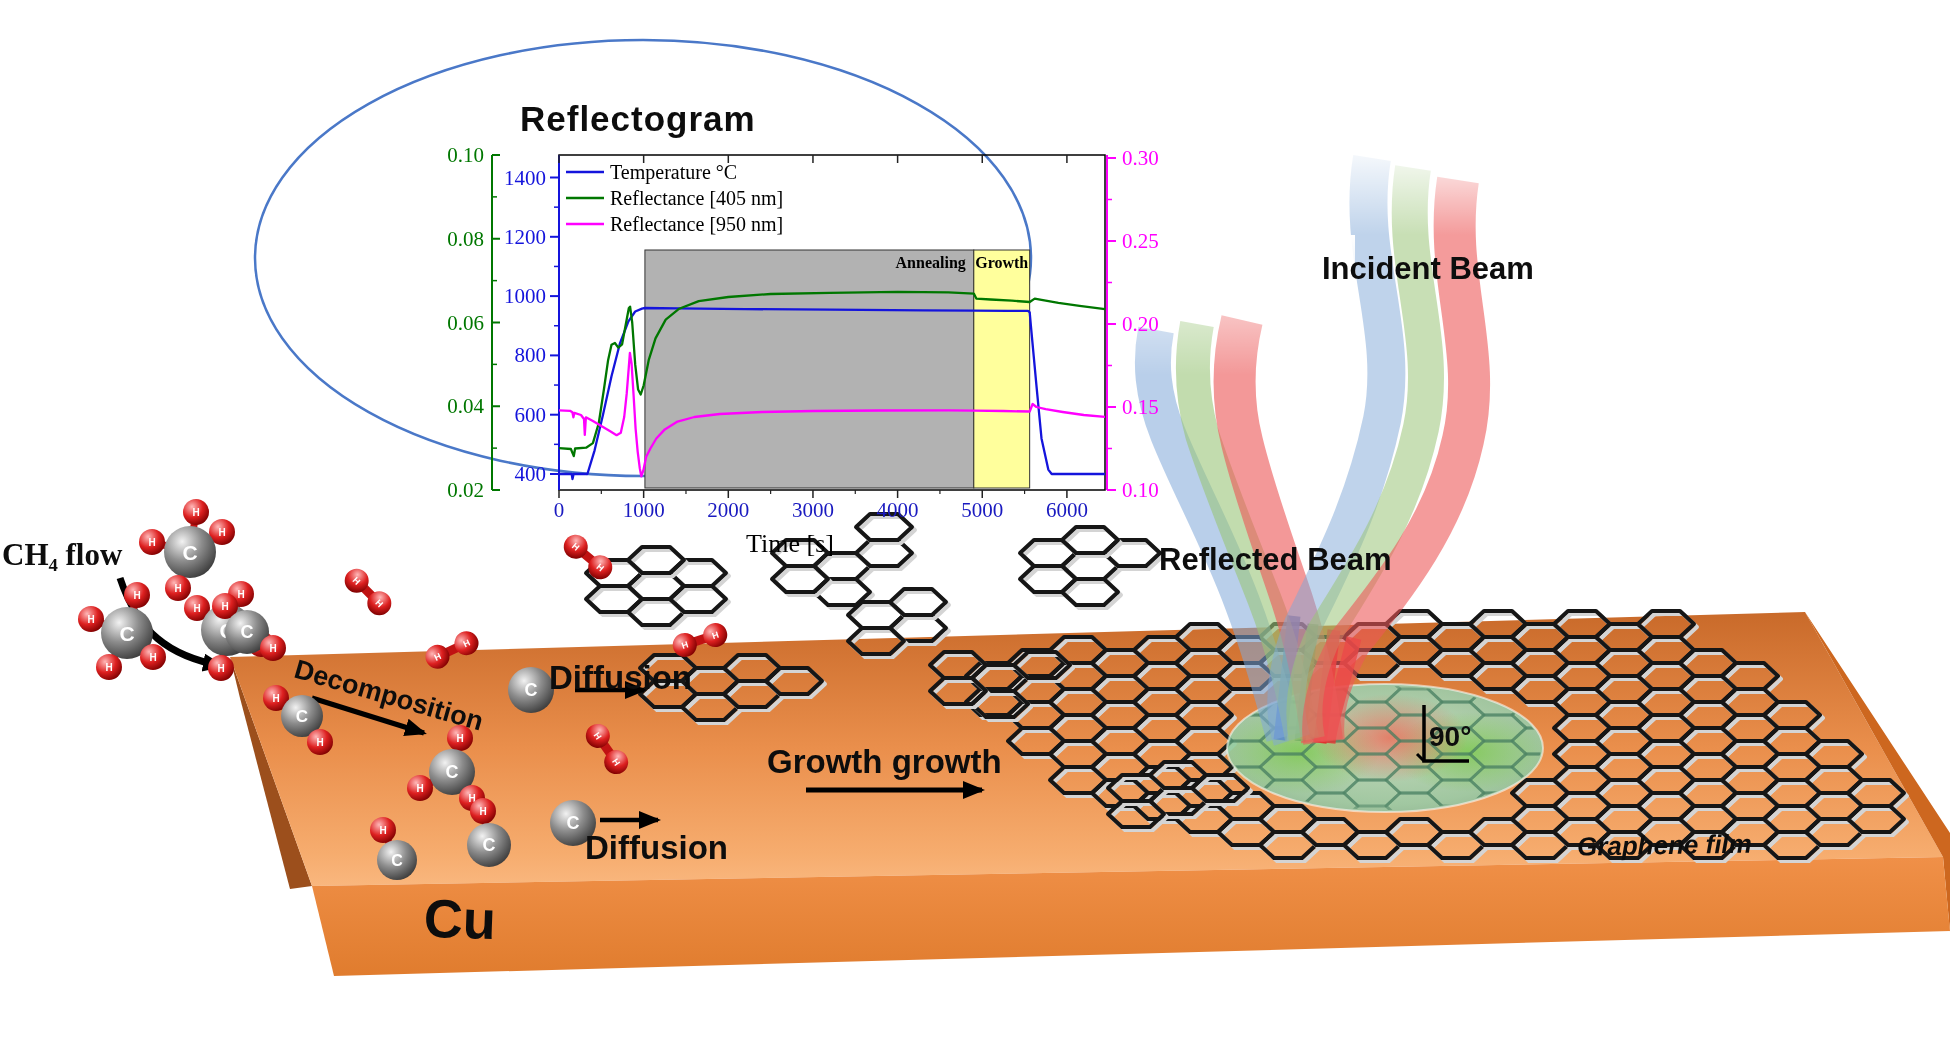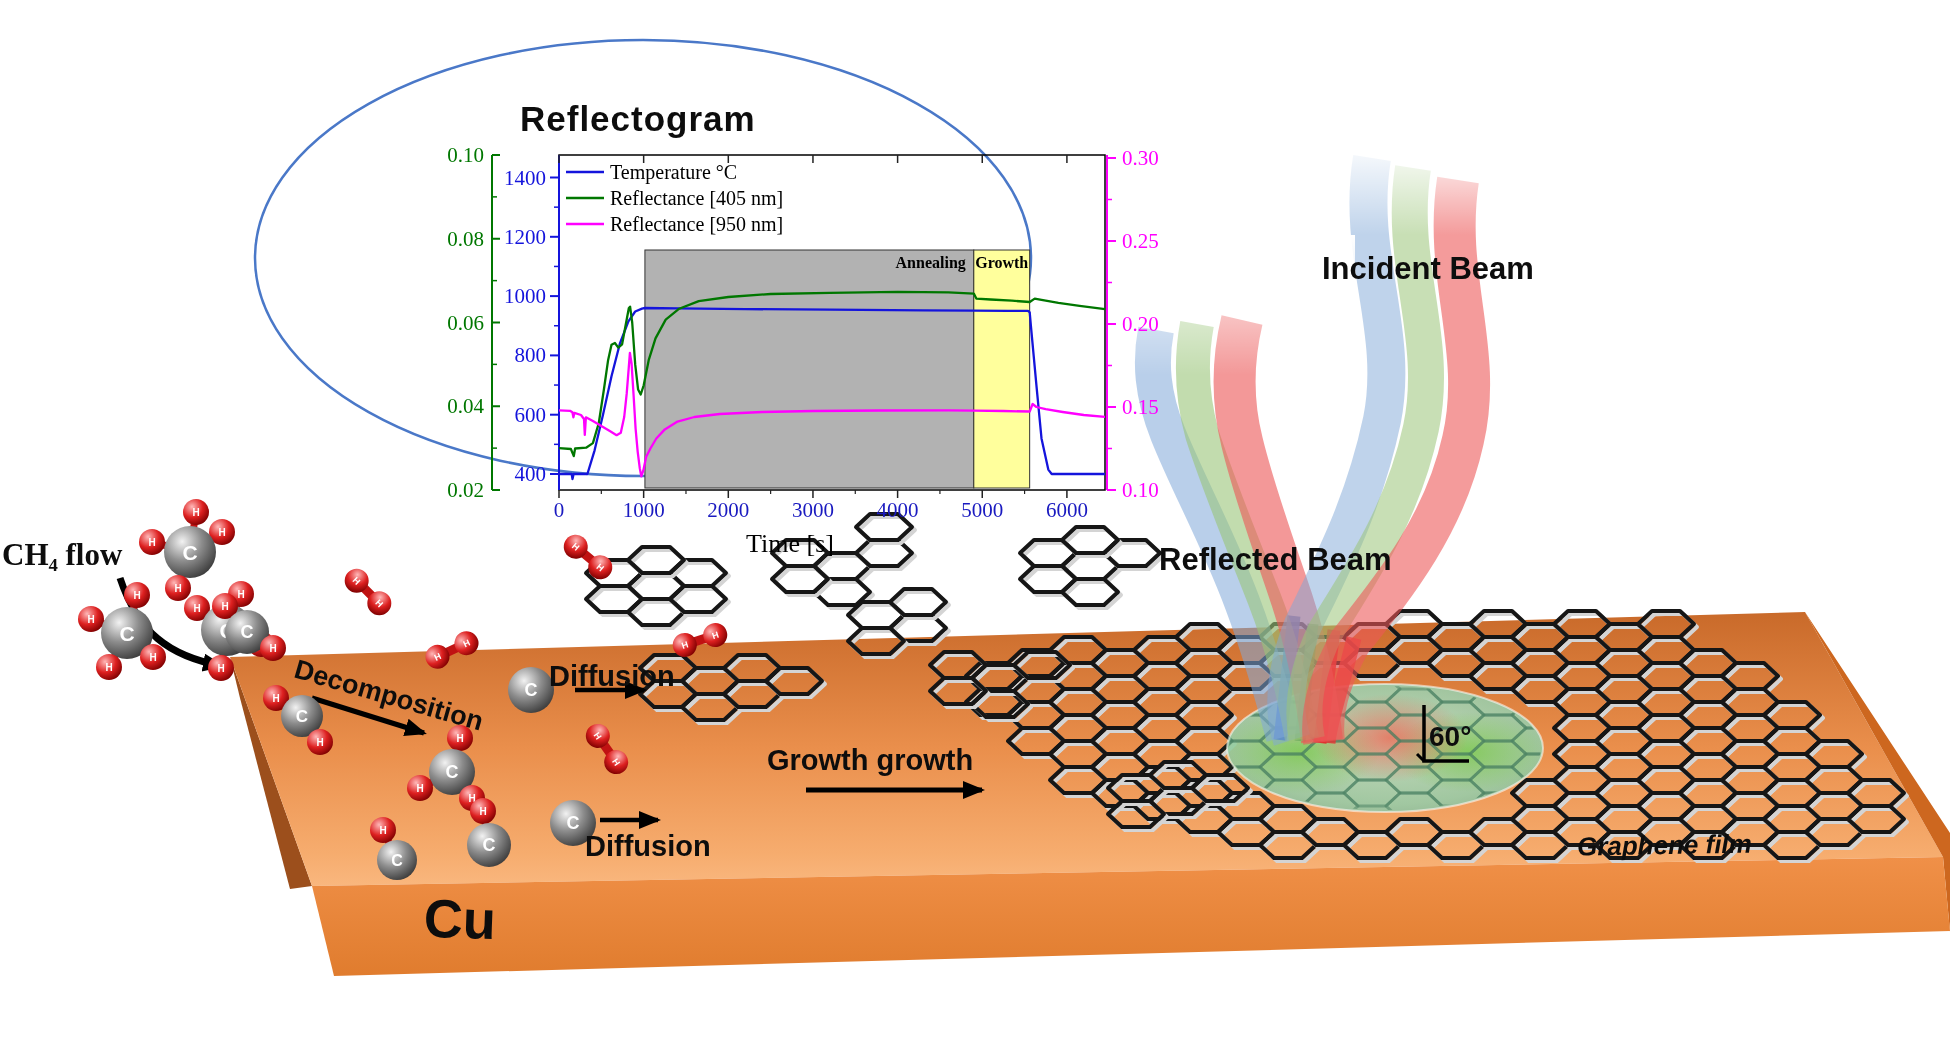--- a/index.html
+++ b/index.html
@@ -1,21 +1,21 @@
 <!DOCTYPE html>
 <html><head>
 <meta charset="utf-8">
 <style>
   html,body{margin:0;padding:0;background:#ffffff;}
   #stage{position:relative;width:1950px;height:1050px;background:#ffffff;overflow:hidden;
          font-family:"Liberation Sans",sans-serif;}
   #scene{position:absolute;left:0;top:0;}
   .lbl{position:absolute;font-weight:bold;color:#0d0d0d;white-space:nowrap;line-height:1.05;}
   .lbl.big{font-size:31px;}
-  .lbl.mid{font-size:29px;}
+  .lbl.mid{font-size:33px;}
   #lbl-reflectogram{left:520px;top:101px;font-size:35px;letter-spacing:1px;}
   #lbl-ch4{left:2px;top:539px;font-size:31px;font-family:Liberation Serif, serif;}
   #lbl-decomposition{left:299px;top:655px;font-size:27px;transform:rotate(16deg);transform-origin:left top;}
   #lbl-diffusion-upper{left:549px;top:661px;}
   #lbl-diffusion-lower{left:585px;top:831px;}
   #lbl-nuclei{left:767px;top:745px;}
   #lbl-reflected{left:1127px;top:544px;margin-left:32px;}
   #lbl-incident{left:1322px;top:253px;}
   #lbl-graphene{left:1577px;top:832px;font-size:26px;font-style:italic;transform:rotate(-1deg);}
   #lbl-cu{left:424px;top:891px;font-size:54px;transform:rotate(2deg);}
@@ -741,14 +741,14 @@
   <div class="lbl" id="lbl-reflectogram">Reflectogram</div>
   <div class="lbl big" id="lbl-ch4">CH₄ flow</div>
   <div class="lbl" id="lbl-decomposition">Decomposition</div>
   <div class="lbl mid" id="lbl-diffusion-upper">Diffusion</div>
   <div class="lbl mid" id="lbl-diffusion-lower">Diffusion</div>
   <div class="lbl mid" id="lbl-nuclei">Growth growth</div>
   <div class="lbl big" id="lbl-reflected">Reflected Beam</div>
   <div class="lbl big" id="lbl-incident">Incident Beam</div>
   <div class="lbl" id="lbl-graphene">Graphene film</div>
   <div class="lbl" id="lbl-cu">Cu</div>
-  <div class="lbl" id="lbl-90">60°</div>
+  <div class="lbl" id="lbl-90">90°</div>
 </div>
 
 </body></html>

